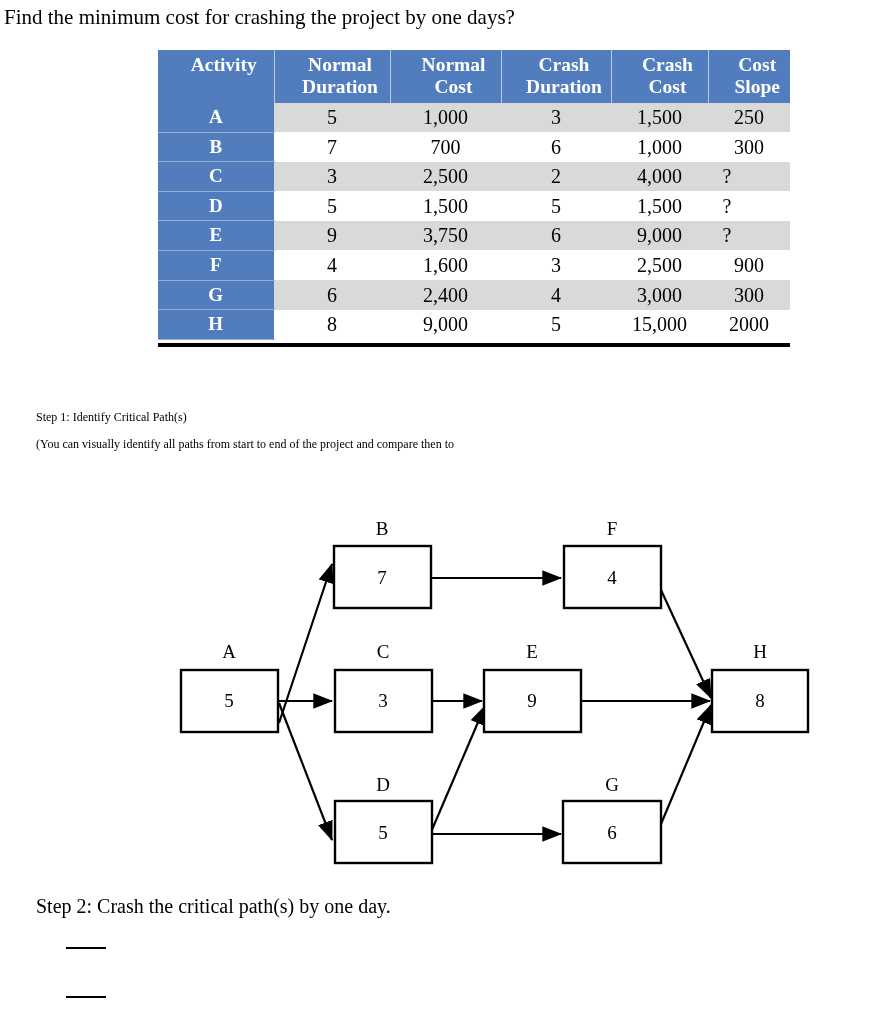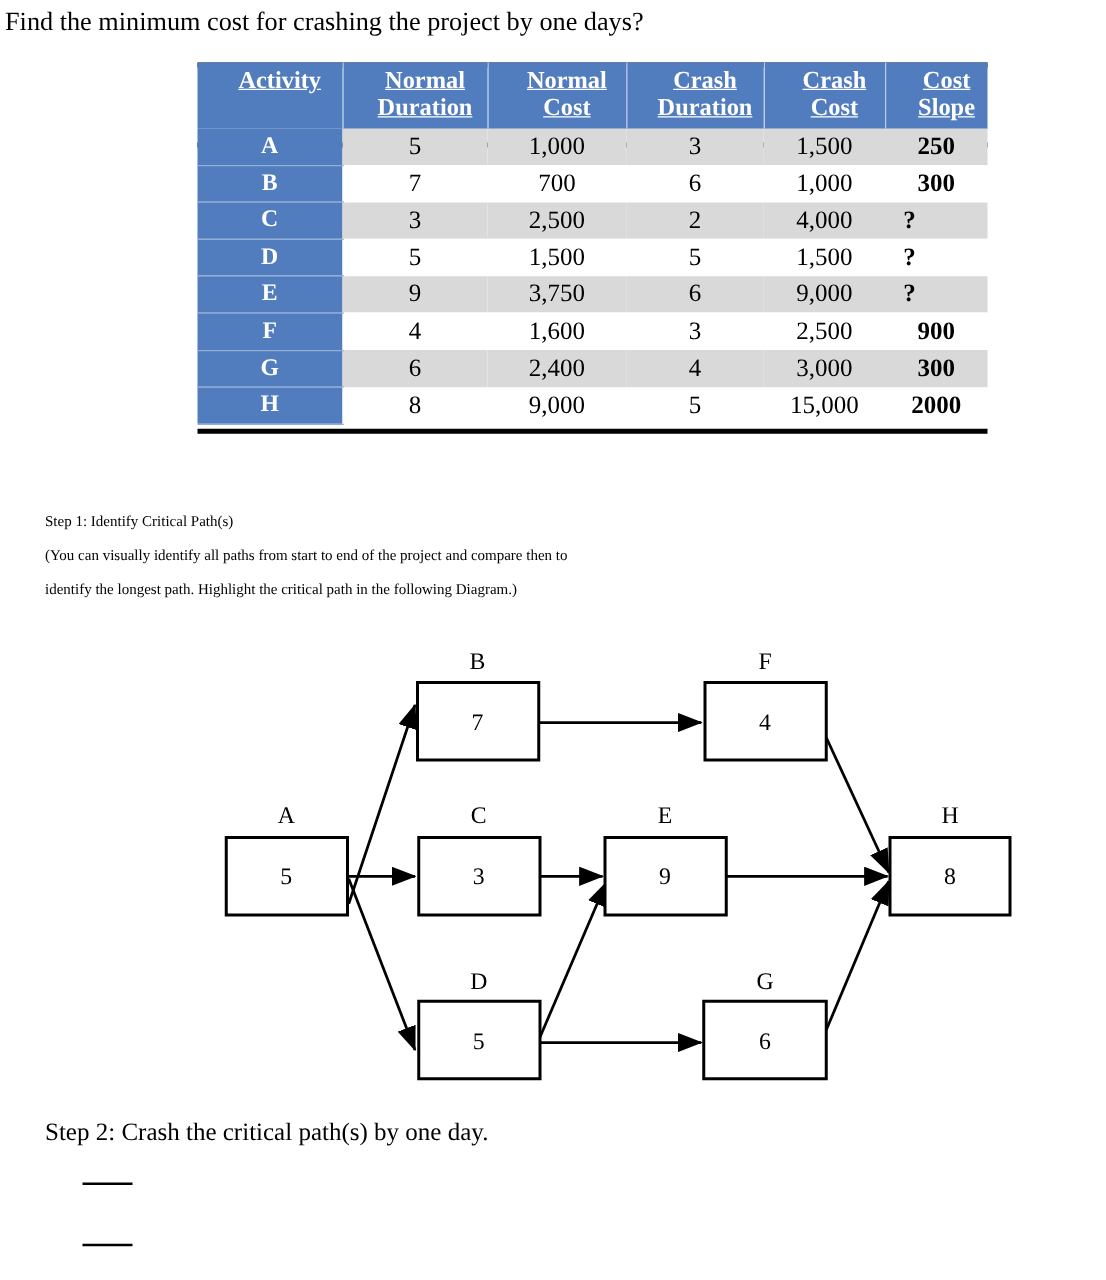--- a/index.html
+++ b/index.html
@@ -48,21 +48,20 @@
   .crash-table thead tr.head-row th {
     background: #517CBE;
     color: #ffffff;
     font-weight: bold;
     font-size: 19.5px;
     line-height: 22px;
     text-align: center;
     vertical-align: top;
     padding: 4px 2px 5px 18px;
     border-right: 1px solid #b9cbe3;
-    text-decoration: underline;
   }
   .crash-table thead tr.head-row th:last-child { border-right: none; }
   .crash-table thead tr.head-row th .hl2 { display: block; }
 
   
   #rule-top {
     position: absolute;
     left: 158px;
     top: 50px;
     width: 632px;
@@ -97,21 +96,21 @@
   .crash-table tbody td.act {
     background: #517CBE;
     color: #ffffff;
     font-weight: bold;
     font-size: 19px;
     border-bottom: 1px solid #91aed6;
   }
   .crash-table tbody tr.band td.num { background: #d9d9d9; }
   .crash-table tbody tr.plain td.num { background: #ffffff; }
   .crash-table tbody td.num { color: #000000; }
-  .crash-table tbody td.slope { text-align: center; font-weight: bold; }
+  .crash-table tbody td.slope { text-align: center; }
   .crash-table tbody td.slope.unknown { text-align: left; padding-left: 14px; }
 
   
   col.c-act   { width: 116px; }
   col.c-nd    { width: 116px; }
   col.c-nc    { width: 111px; }
   col.c-cd    { width: 110px; }
   col.c-cc    { width: 97px;  }
   col.c-cs    { width: 82px;  }
 
@@ -289,21 +288,20 @@
           <td class="num">15,000</td>
           <td class="num slope">2000</td>
         </tr>
       </tbody>
   </table>
 </div>
 
 <div id="step1-block">
   <p>Step 1: Identify Critical Path(s)</p>
   <p>(You can visually identify all paths from start to end of the project and compare then to</p>
-  <p>identify the longest path.  Highlight the critical path in the following Diagram.)</p>
 </div>
 
 <div id="network-diagram">
   <svg width="885" height="375" viewBox="0 0 885 375">
     <defs>
       <marker id="arrowhead" markerWidth="9" markerHeight="7" refX="8.5" refY="3.5" orient="auto" markerUnits="strokeWidth">
         <polygon points="0 0, 9 3.5, 0 7" fill="#000000"></polygon>
       </marker>
     </defs>
 

